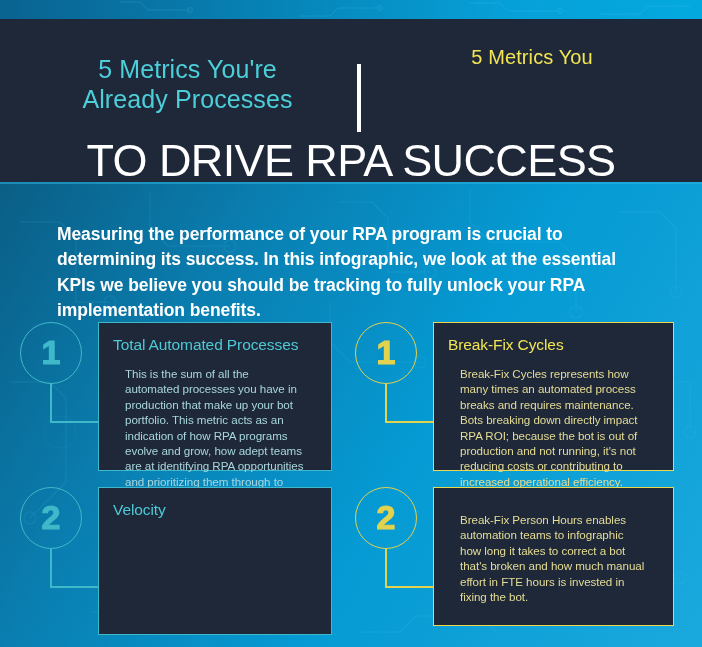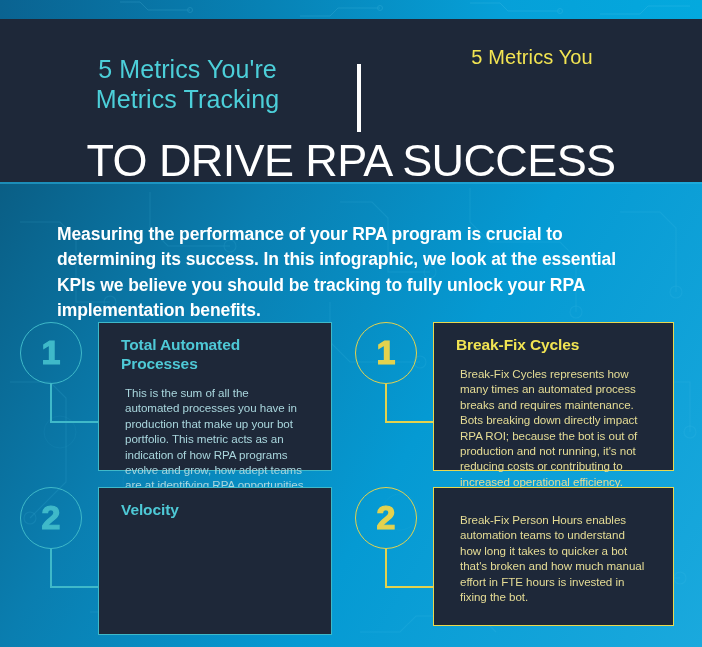--- a/index.html
+++ b/index.html
@@ -96,22 +96,22 @@
   .conn-h{position:absolute;height:1.6px;}
 
   .card{
     position:absolute;
     box-sizing:border-box;
     background:#1e2839;
     border:1.7px solid;
     padding:12px 14px 10px 14px;
   }
   .card h3{
-    margin:0 0 7px 8px;
-    font-size:15.5px;line-height:19px;font-weight:bold;
+    margin:0 0 7px 0;
+    font-size:15.5px;line-height:19px;font-weight:normal;
     letter-spacing:-0.1px;
   }
   .card p{
     margin:12px;
     font-size:11.6px;line-height:15.4px;font-weight:400;
     letter-spacing:-0.05px;
   }
 
   
   .teal .circle{border-color:#3fb9c9;}
@@ -146,21 +146,21 @@
         <circle cx="560" cy="11" r="2.5"></circle>
       </g>
     </svg>
   </div>
 
   <div class="header">
     <div class="header-inner">
       <div class="kicker-row">
         <div class="kicker-left">
           <div>5 Metrics You're</div>
-          <div>Metrics Tracking</div>
+          <div>Already Processes</div>
         </div>
         <div class="divider"></div>
         <div class="kicker-right">
           <div>5 Metrics You</div>
         </div>
       </div>
       <div class="main-title">TO DRIVE RPA SUCCESS</div>
     </div>
   </div>
 
@@ -242,18 +242,18 @@
       </div>
     </div>
 
     <div class="card-wrap yellow" style="left:355px;top:305px;width:320px;height:150px;">
       <div class="circle">
         <span class="num">2</span>
       </div>
       <div class="conn-v" style="left:30px;top:62px;height:38px;"></div>
       <div class="conn-h" style="left:30px;top:99px;width:50px;"></div>
       <div class="card" style="left:78px;top:0;width:241px;height:139px;">
-        <p>Break-Fix Person Hours enables automation teams to understand how long it takes to quicker a bot that's broken and how much manual effort in FTE hours is invested in fixing the bot.</p>
+        <p>Break-Fix Person Hours enables automation teams to infographic how long it takes to correct a bot that's broken and how much manual effort in FTE hours is invested in fixing the bot.</p>
       </div>
     </div>
 
   </div>
 </div>
 
 </body></html>

